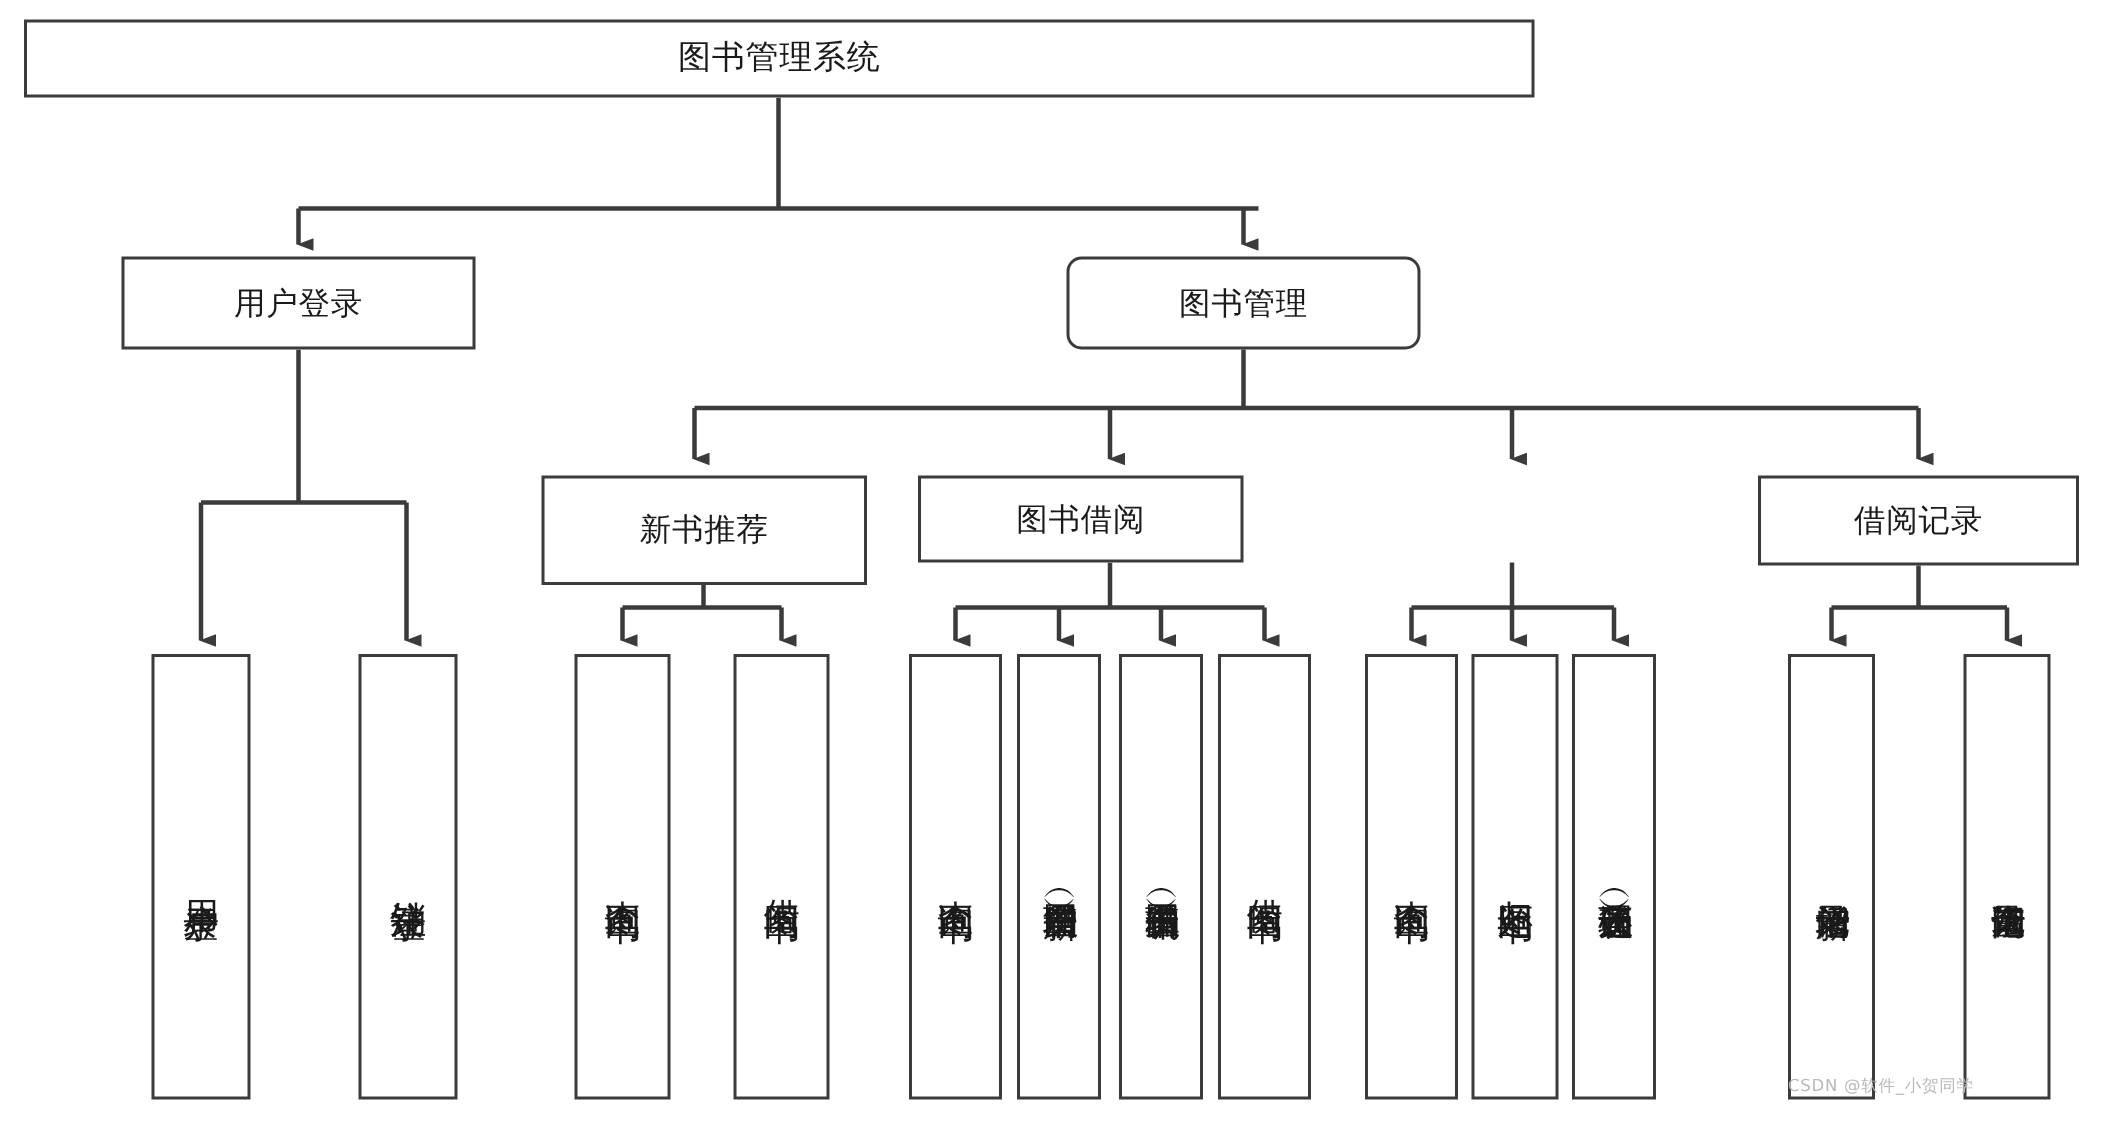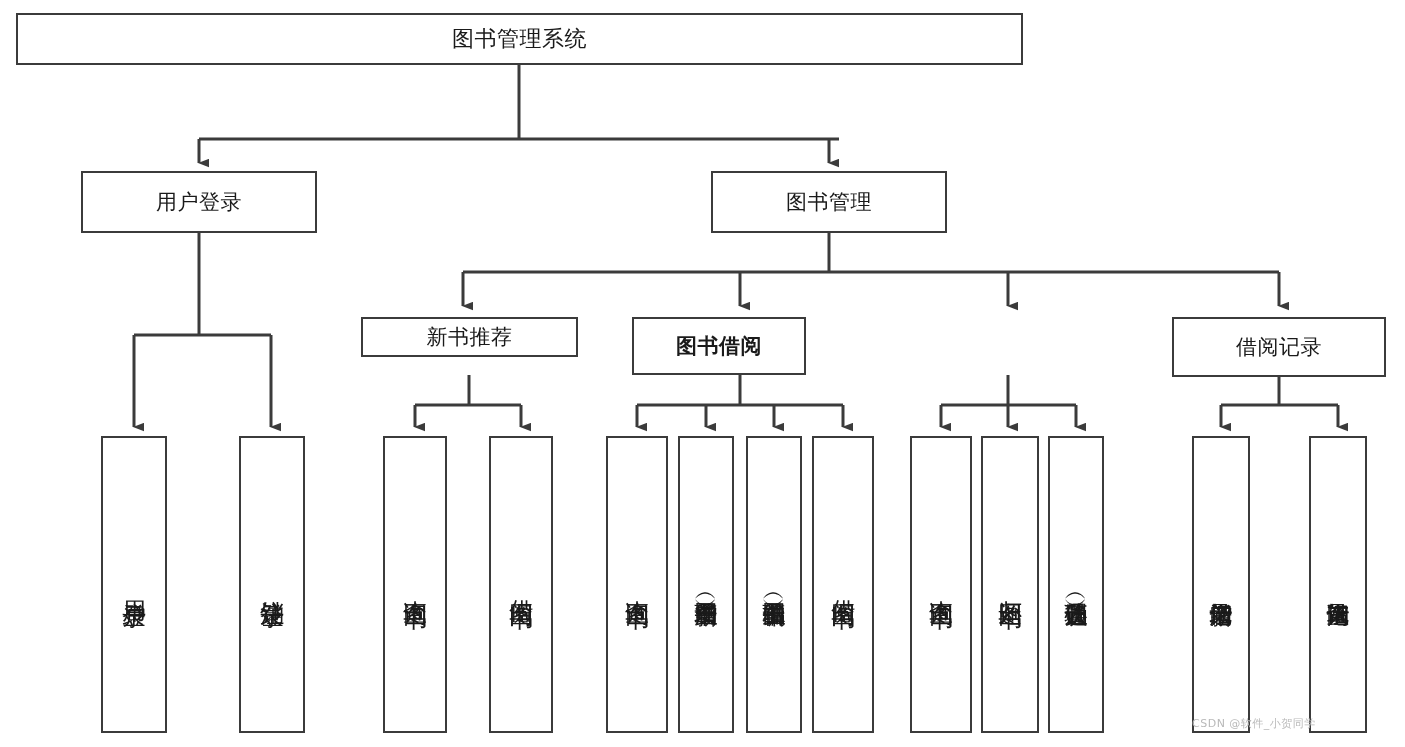--- a/index.html
+++ b/index.html
@@ -132,28 +132,28 @@
     </g>
   </svg>
 
   <div class="node horiz root" style="left:16px; top:13px; width:1007px; height:52px;">
     <span class="lbl">图书管理系统</span>
   </div>
 
   <div class="node horiz" style="left:81px; top:171px; width:236px; height:62px;">
     <span class="lbl">用户登录</span>
   </div>
-  <div class="node horiz" style="left:711px; top:171px; width:236px; height:62px;">
+  <div class="node horiz" style="left:711px; top:171px; width:236px; height:62px;border-radius:10px;">
     <span class="lbl">图书管理</span>
   </div>
 
-  <div class="node horiz" style="left:361px; top:317px; width:217px; height:40px;">
+  <div class="node horiz" style="left:361px; top:317px; width:217px; height:73px;">
     <span class="lbl">新书推荐</span>
   </div>
-  <div class="node horiz" style="left:632px; top:317px; width:174px; height:58px;font-weight:bold;">
+  <div class="node horiz" style="left:612px; top:317px; width:217px; height:58px;">
     <span class="lbl">图书借阅</span>
   </div>
   <div class="node horiz" style="left:1172px; top:317px; width:214px; height:60px;">
     <span class="lbl">借阅记录</span>
   </div>
 
   <div class="node vert" style="left:101px; top:436px; width:66px; height:297px;">
     <span class="lbl">用户登录</span>
   </div>
   <div class="node vert" style="left:239px; top:436px; width:66px; height:297px;">

